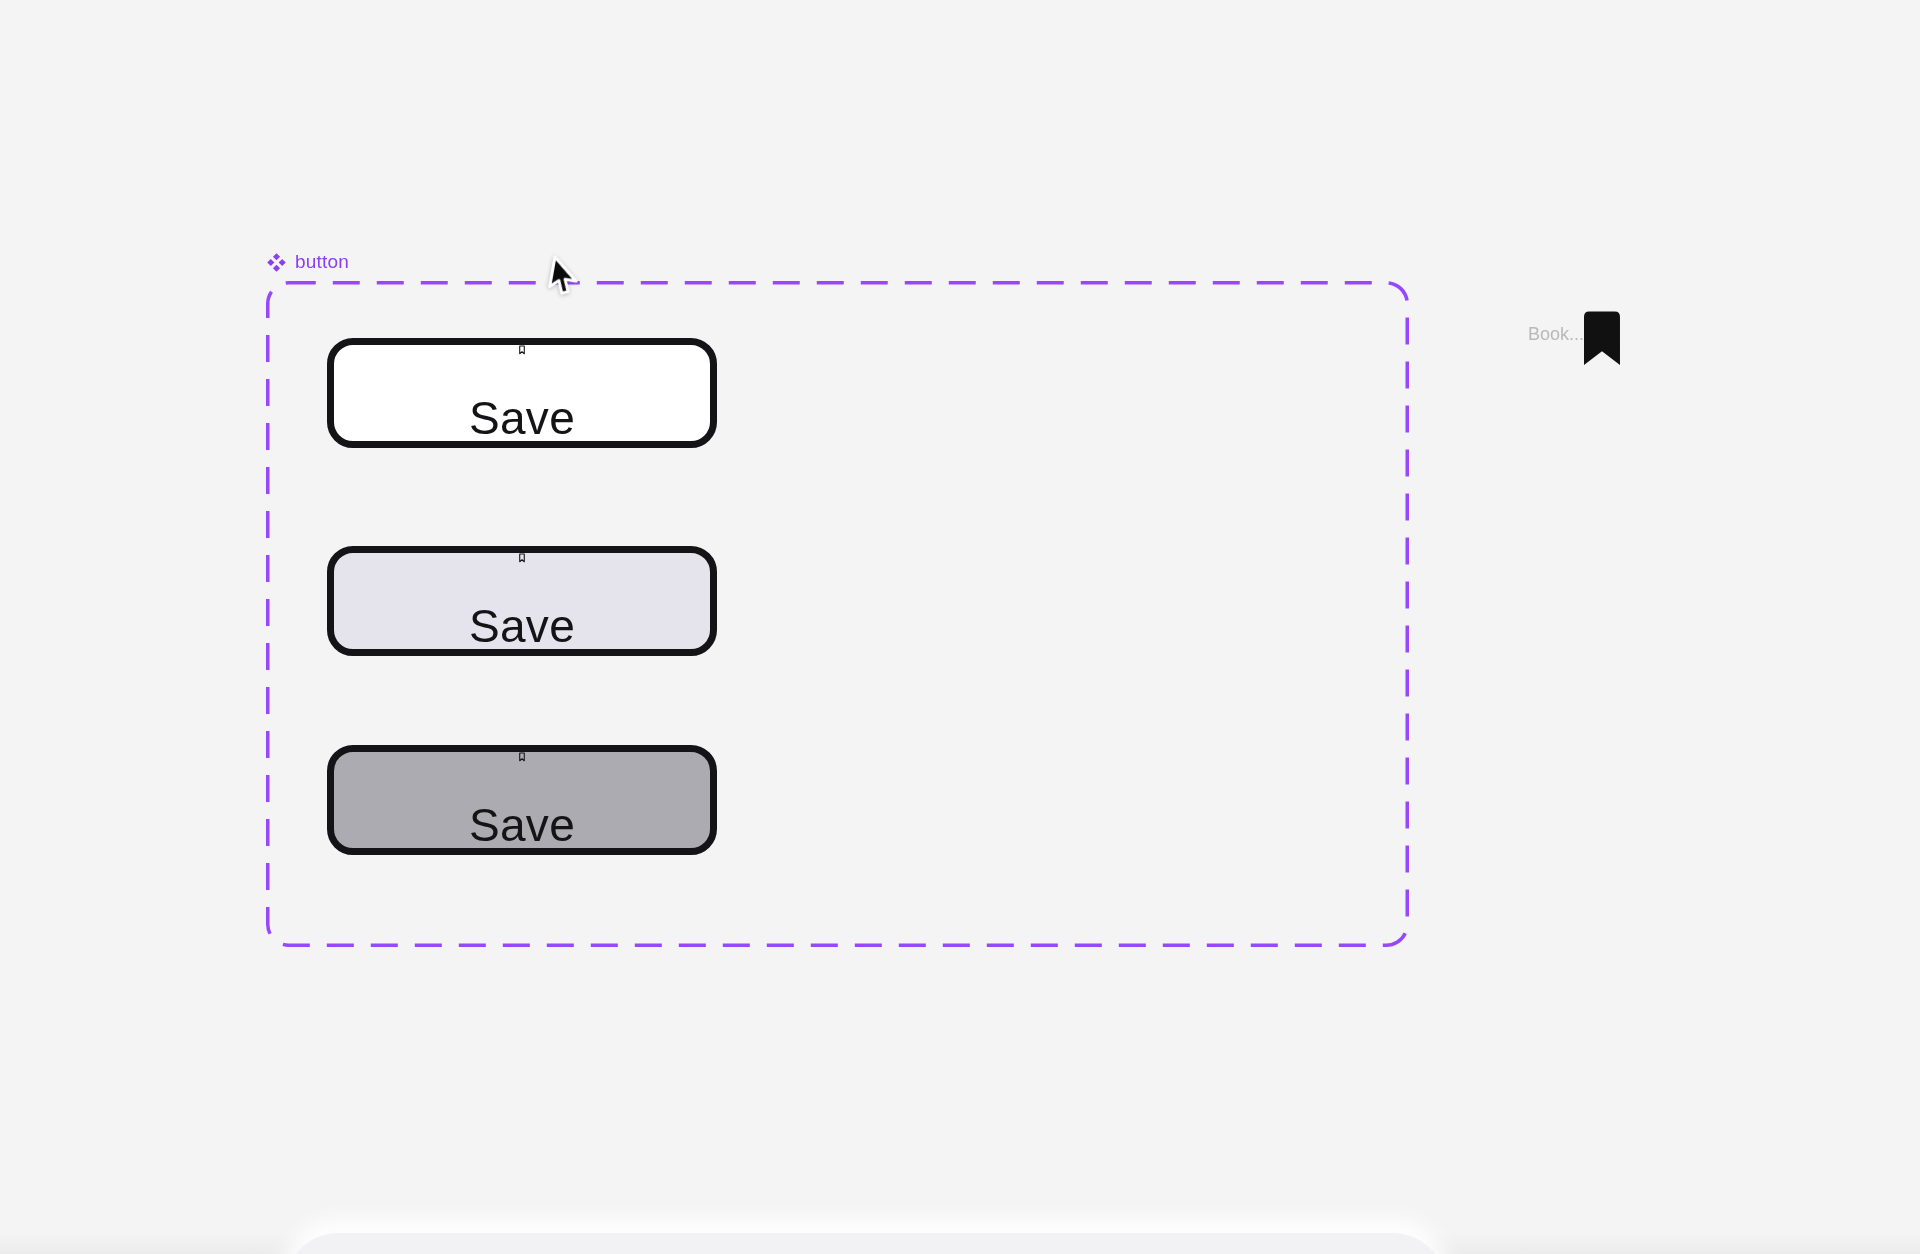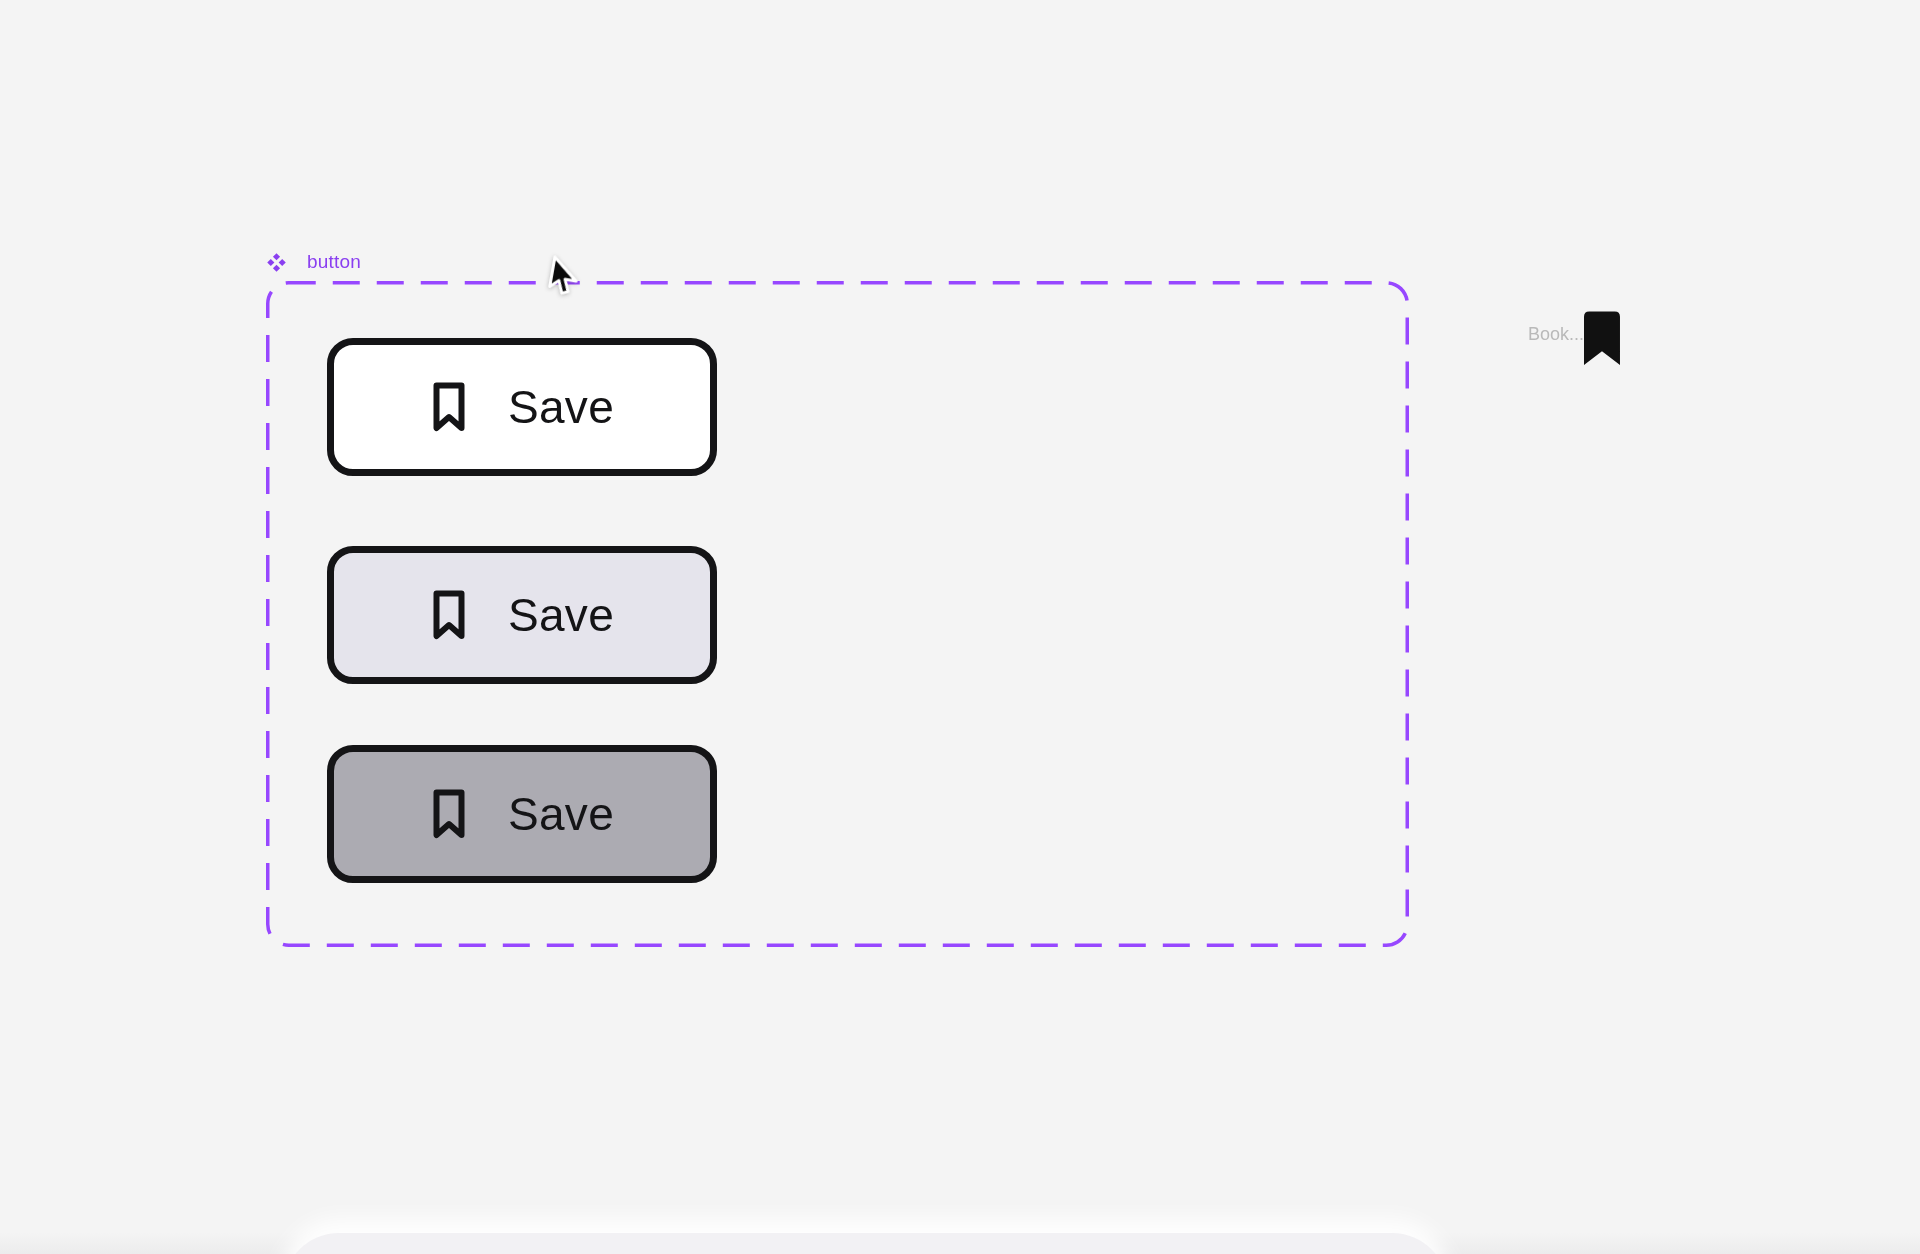--- a/index.html
+++ b/index.html
@@ -22,42 +22,43 @@
     width: 1143px; height: 666px;
     pointer-events: auto;
   }
 
   
   .frame-label {
     position: absolute;
     left: 267px; top: 251px;
     display: flex;
     align-items: center;
-    gap: 21px;
+    gap: 9px;
     cursor: default;
   }
   .frame-label .txt {
     font-size: 19px;
     line-height: 22px;
     color: #8a3ff0;
     letter-spacing: 0.2px;
   }
 
   
   .save-btn {
     position: absolute;
     left: 327px;
-    width: 390px; height: 138px;
+    width: 390px; height: 110px;
     border: 7px solid #141416;
     border-radius: 26px;
     display: flex;
     align-items: center;
     justify-content: center;
     gap: 40px;
     cursor: default;
+    flex-direction: column;
   }
   .save-btn .lbl {
     font-size: 46px;
     line-height: 46px;
     color: #141416;
     letter-spacing: 0.3px;
   }
   .btn-1 { top: 338px; }
   .btn-2 { top: 546px; }
   .btn-3 { top: 745px; }

